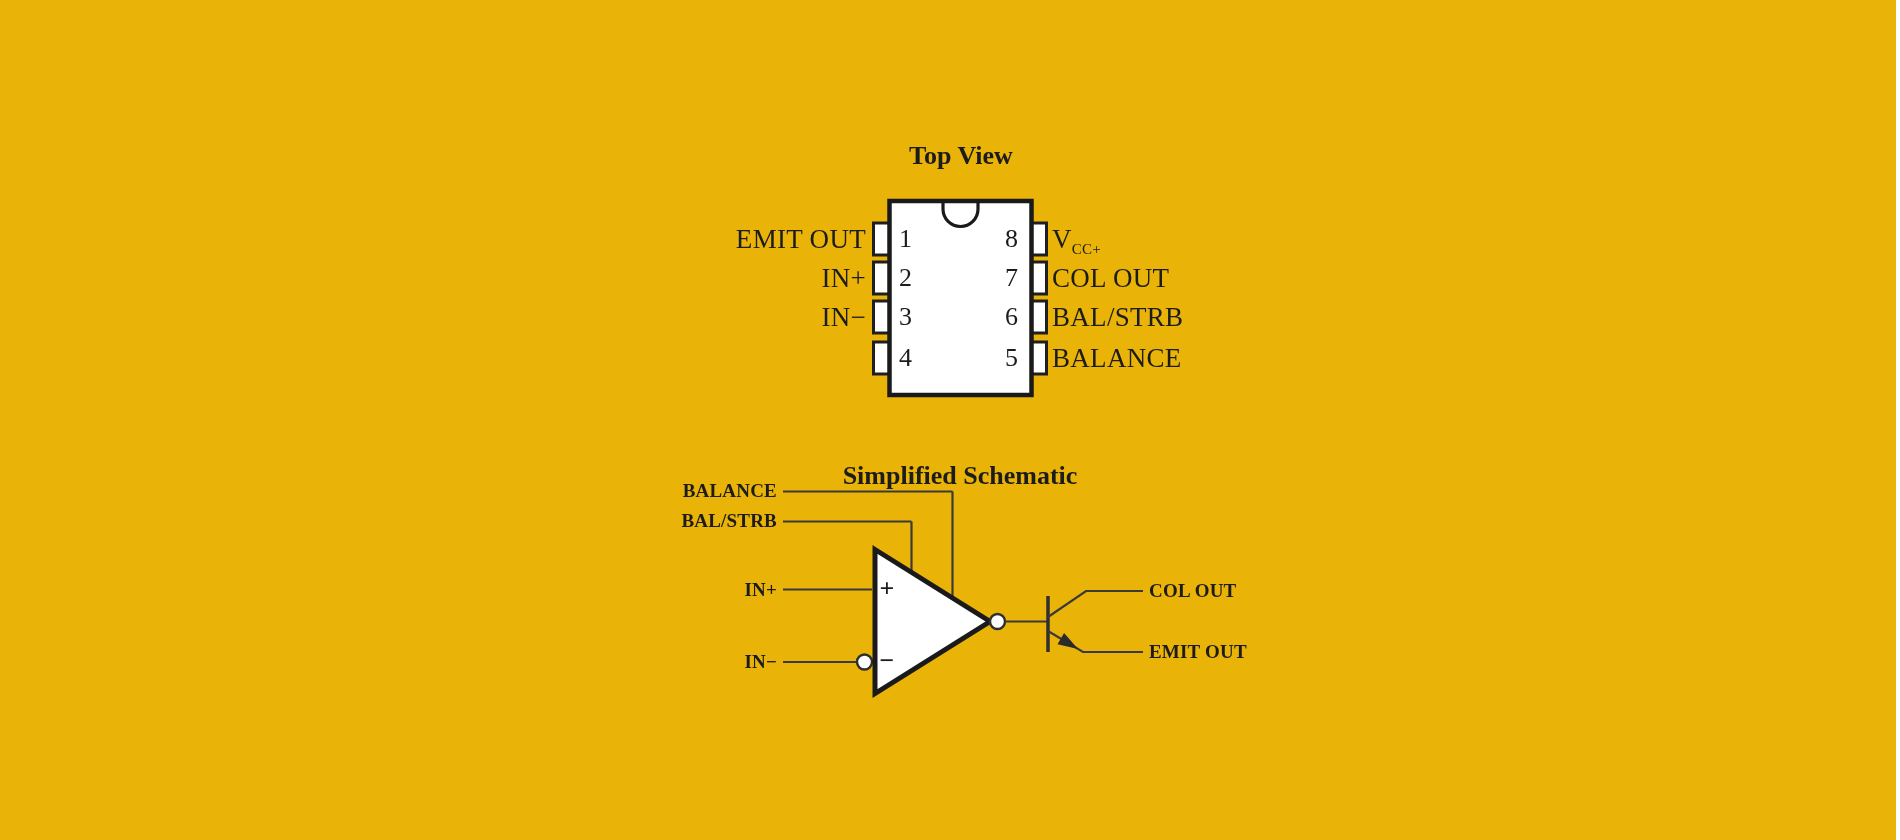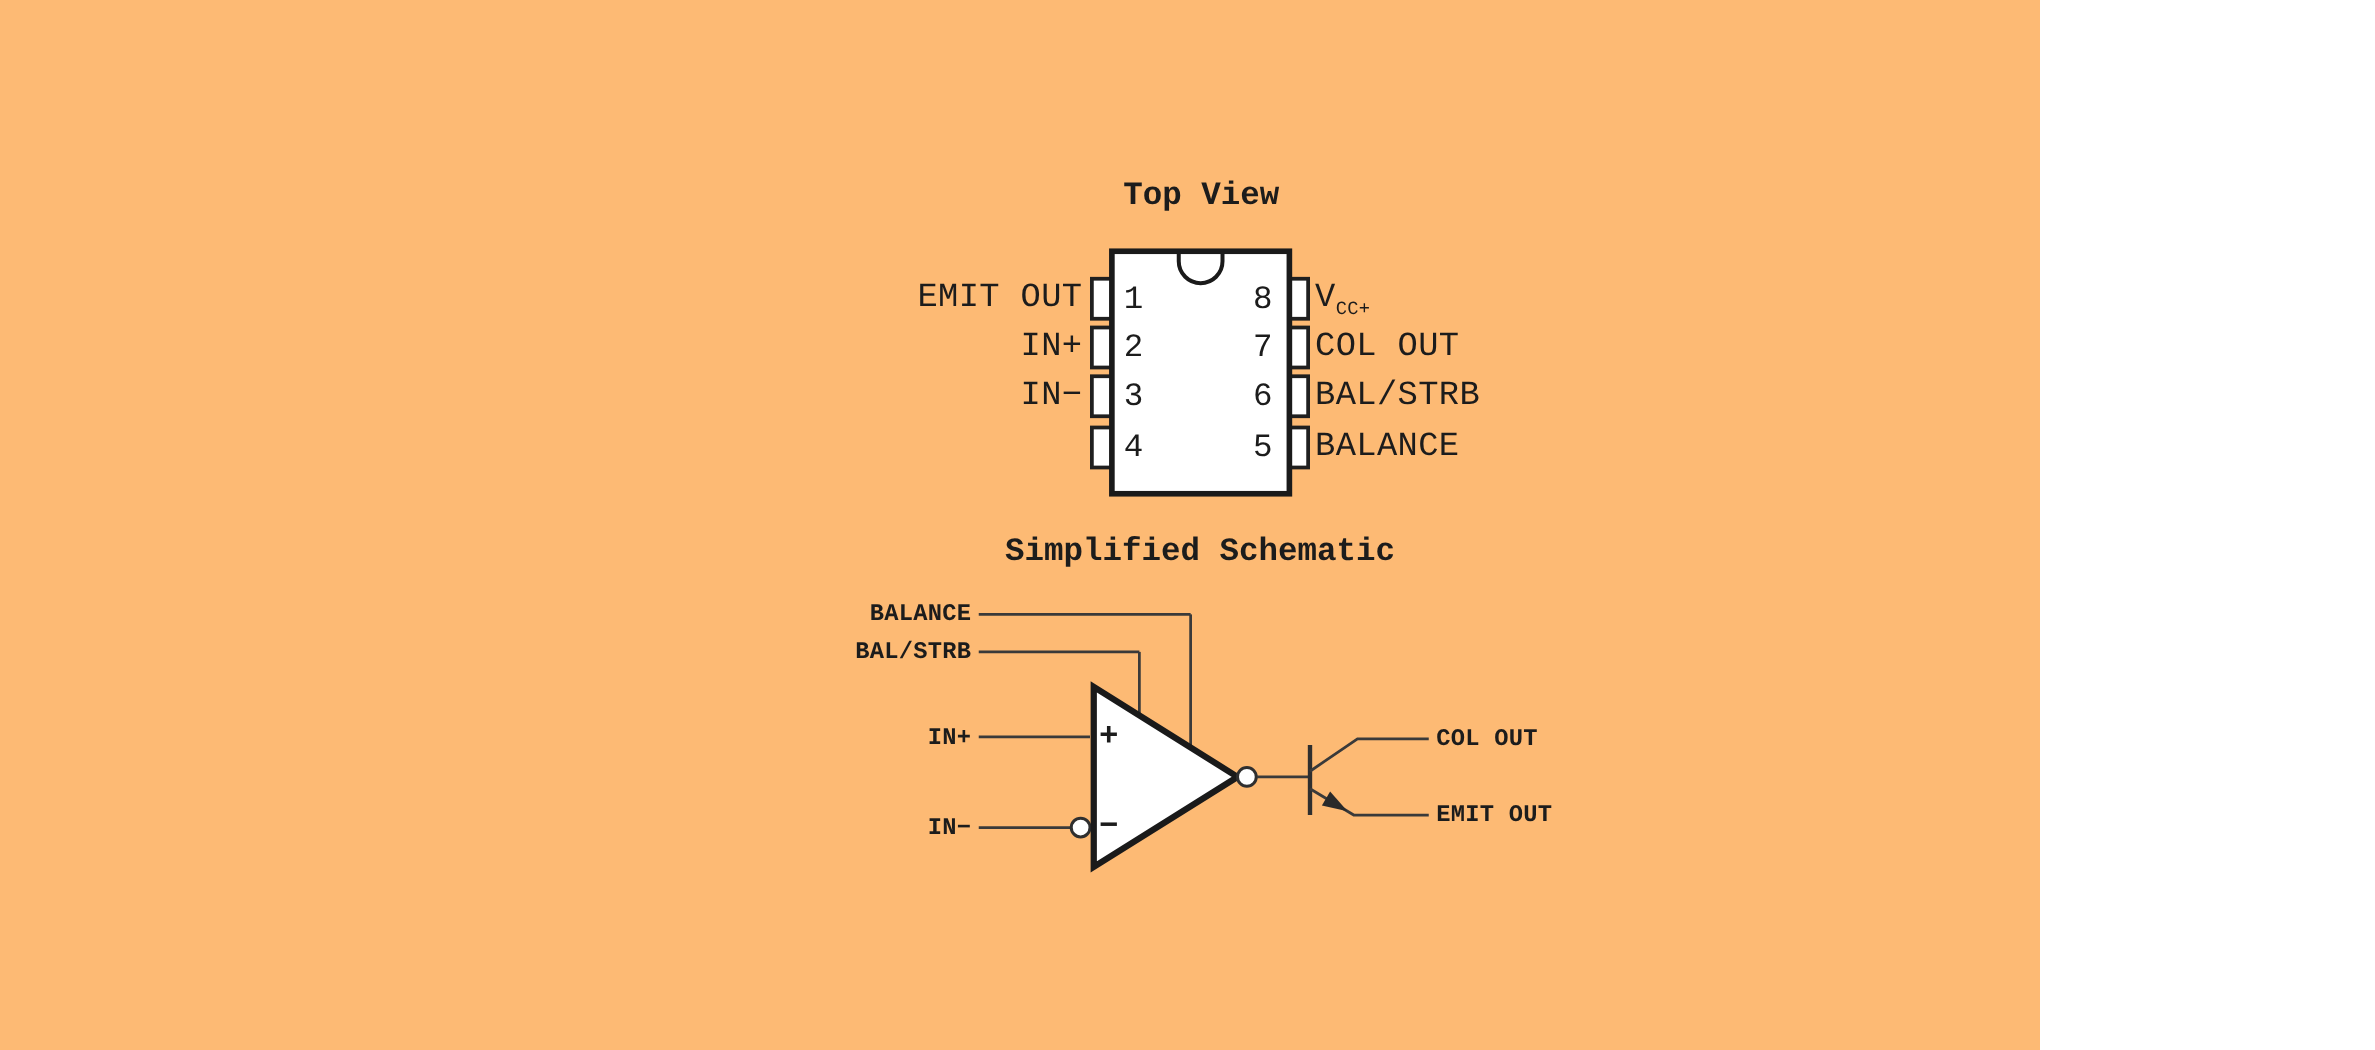--- a/index.html
+++ b/index.html
@@ -1,21 +1,21 @@
 <!DOCTYPE html>
 <html><head>
 <meta charset="utf-8">
 <style>
   html, body { margin: 0; padding: 0; background: #ffffff; }
   .stage {
     position: relative;
-    width: 1632px;
+    width: 1896px;
     height: 840px;
-    background: #fdba74;
-    font-family: Liberation Mono, monospace;
+    background: #eab308;
+    font-family: Liberation Serif, serif;
     overflow: hidden;
   }
   svg.draw { position: absolute; left: 0; top: 0; }
   .t { position: absolute; color: #1c1c1c; white-space: nowrap; }
   .title { font-weight: bold; font-size: 26px; line-height: 30px; text-align: center; }
   .pin-label { font-size: 27px; line-height: 34px; letter-spacing: 0.3px; }
   .left-lab  { left: 520px; width: 346px; text-align: right; }
   .right-lab { left: 1052px; width: 340px; text-align: left; }
   .pin-label sub { font-size: 15px; letter-spacing: 0.2px; }
   .pin-num { font-size: 26px; line-height: 34px; }
@@ -86,21 +86,21 @@
   <div class="t pin-num num-right" style="top:222px">8</div>
   <div class="t pin-num num-right" style="top:261px">7</div>
   <div class="t pin-num num-right" style="top:300px">6</div>
   <div class="t pin-num num-right" style="top:341px">5</div>
 
   <div class="t pin-label right-lab" style="top:222px"><span>V</span><sub>CC+</sub></div>
   <div class="t pin-label right-lab" style="top:261px"><span>COL OUT</span><sub></sub></div>
   <div class="t pin-label right-lab" style="top:300px"><span>BAL/STRB</span><sub></sub></div>
   <div class="t pin-label right-lab" style="top:341px"><span>BALANCE</span><sub></sub></div>
 
-  <div class="t title" style="left:760px; top:426px; width:400px;text-align:center;">Simplified Schematic</div>
+  <div class="t title" style="left:760px; top:461px; width:400px;text-align:center;">Simplified Schematic</div>
 
   <div class="t sch-lab sch-left" style="top:479px">BALANCE</div>
   <div class="t sch-lab sch-left" style="top:509px">BAL/STRB</div>
   <div class="t sch-lab sch-left" style="top:578px">IN+</div>
   <div class="t sch-lab sch-left" style="top:650px">IN−</div>
   <div class="t sch-lab sch-right" style="top:579px">COL OUT</div>
   <div class="t sch-lab sch-right" style="top:640px">EMIT OUT</div>
 
   <div class="t opamp-sign" style="top:575px">+</div>
   <div class="t opamp-sign" style="top:647px">−</div>

